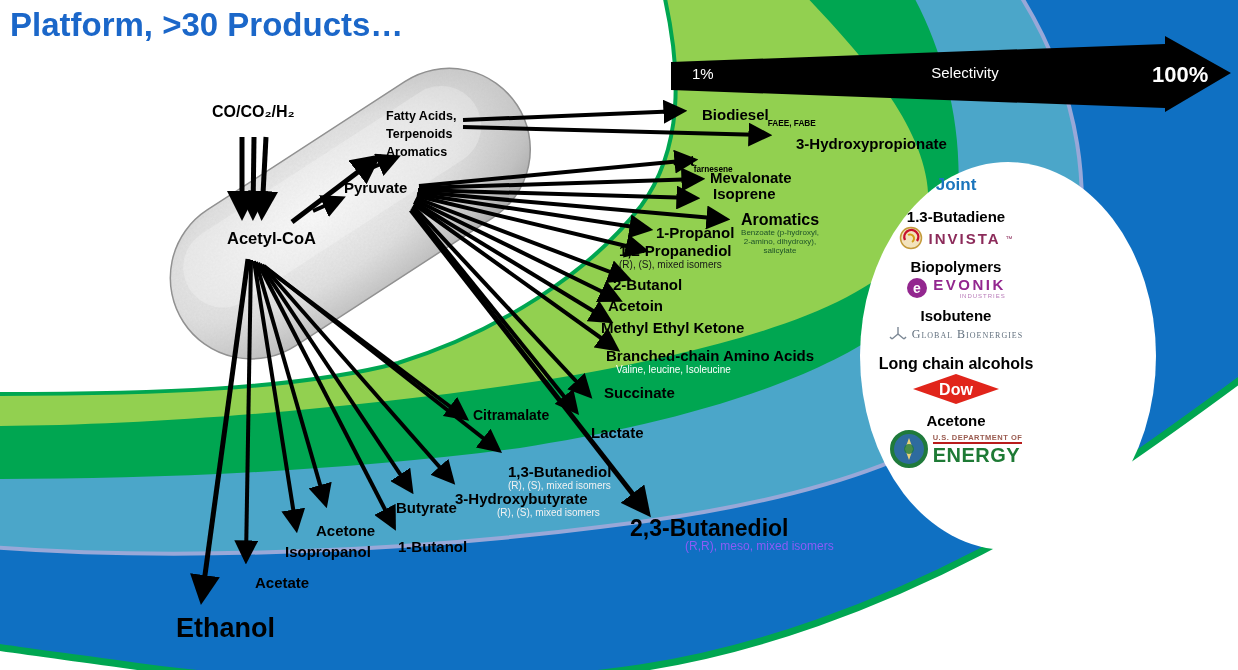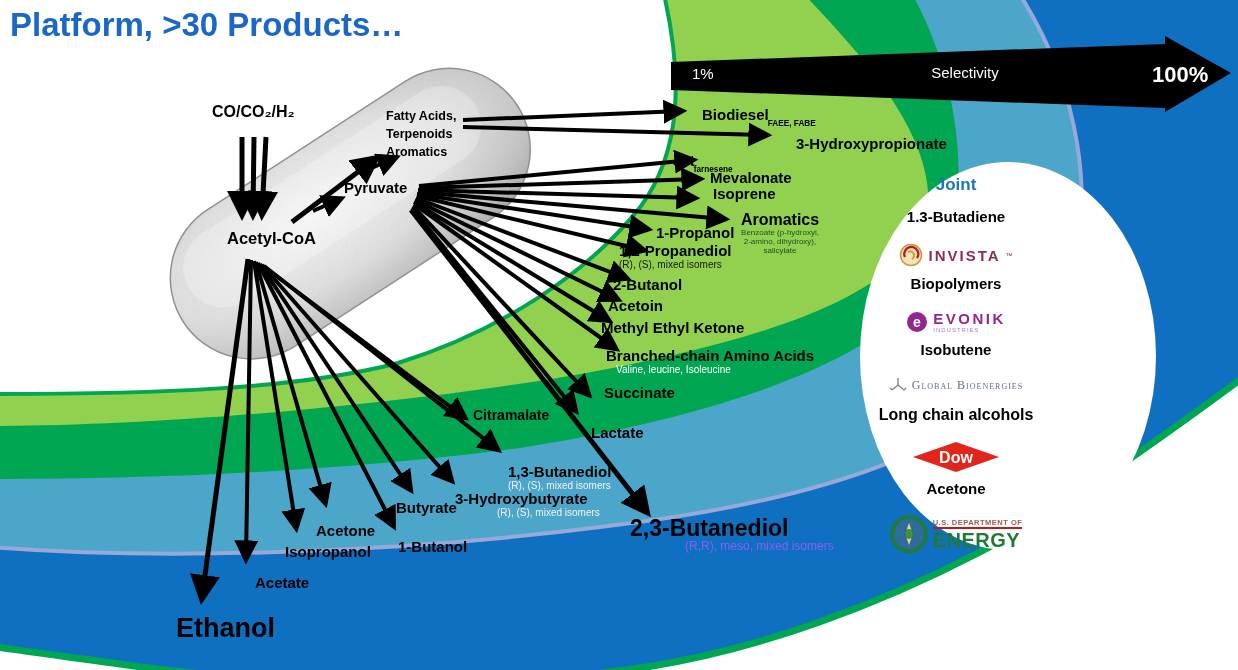--- a/index.html
+++ b/index.html
@@ -21,24 +21,24 @@
   #acetyl{left:227px;top:229px;font-size:16.5px;}
   
   .product{position:absolute;z-index:5;font-weight:bold;color:#000;line-height:1.05;white-space:nowrap;}
   .pname{display:inline;}
   .pscript{font-size:0.55em;font-weight:bold;position:relative;top:2px;margin-left:-1px;}
   .psub{font-weight:normal;white-space:pre-line;line-height:1.12;}
   
   #jd{position:absolute;left:852px;top:174px;width:208px;z-index:5;text-align:center;}
   .jd-head{font-size:17px;font-weight:bold;color:#1b75bc;line-height:1.25;}
   .jd-prod{font-size:15px;font-weight:bold;color:#000;}
-  .logo-row{display:flex;align-items:center;justify-content:center;gap:5px;margin-top:18px;}
+  .logo-row{display:flex;align-items:center;justify-content:center;gap:5px;margin-top:1px;}
   .invista-txt{color:#8c2b5a;font-weight:bold;font-size:15px;letter-spacing:2px;}
   .tm{font-size:7px;vertical-align:top;color:#8c2b5a;}
-  .evonik-wrap{display:inline-block;text-align:left;}
+  .evonik-wrap{display:inline-block;text-align:right;}
   .evonik-txt{color:#93278f;font-weight:bold;font-size:15px;letter-spacing:2.5px;}
   .evonik-sub{display:block;color:#b87ab8;font-size:6px;letter-spacing:1px;margin-top:-1px;}
   .gbe-txt{font-family:"Liberation Serif", serif;font-variant:small-caps;color:#62707e;
            font-size:12px;letter-spacing:1px;}
   .doe-col{text-align:left;line-height:1;}
   .doe-pre{font-size:7.5px;font-weight:bold;color:#9a5b50;letter-spacing:0.5px;display:block;
            border-bottom:2px solid #b91c1c;padding-bottom:1px;margin-bottom:1px;}
   .doe-energy{font-size:20px;font-weight:bold;color:#1e7a35;letter-spacing:0.5px;display:block;}
   .mt12{margin-top:12px;} .mt10{margin-top:13px;} .mt8{margin-top:8px;}
 </style>

